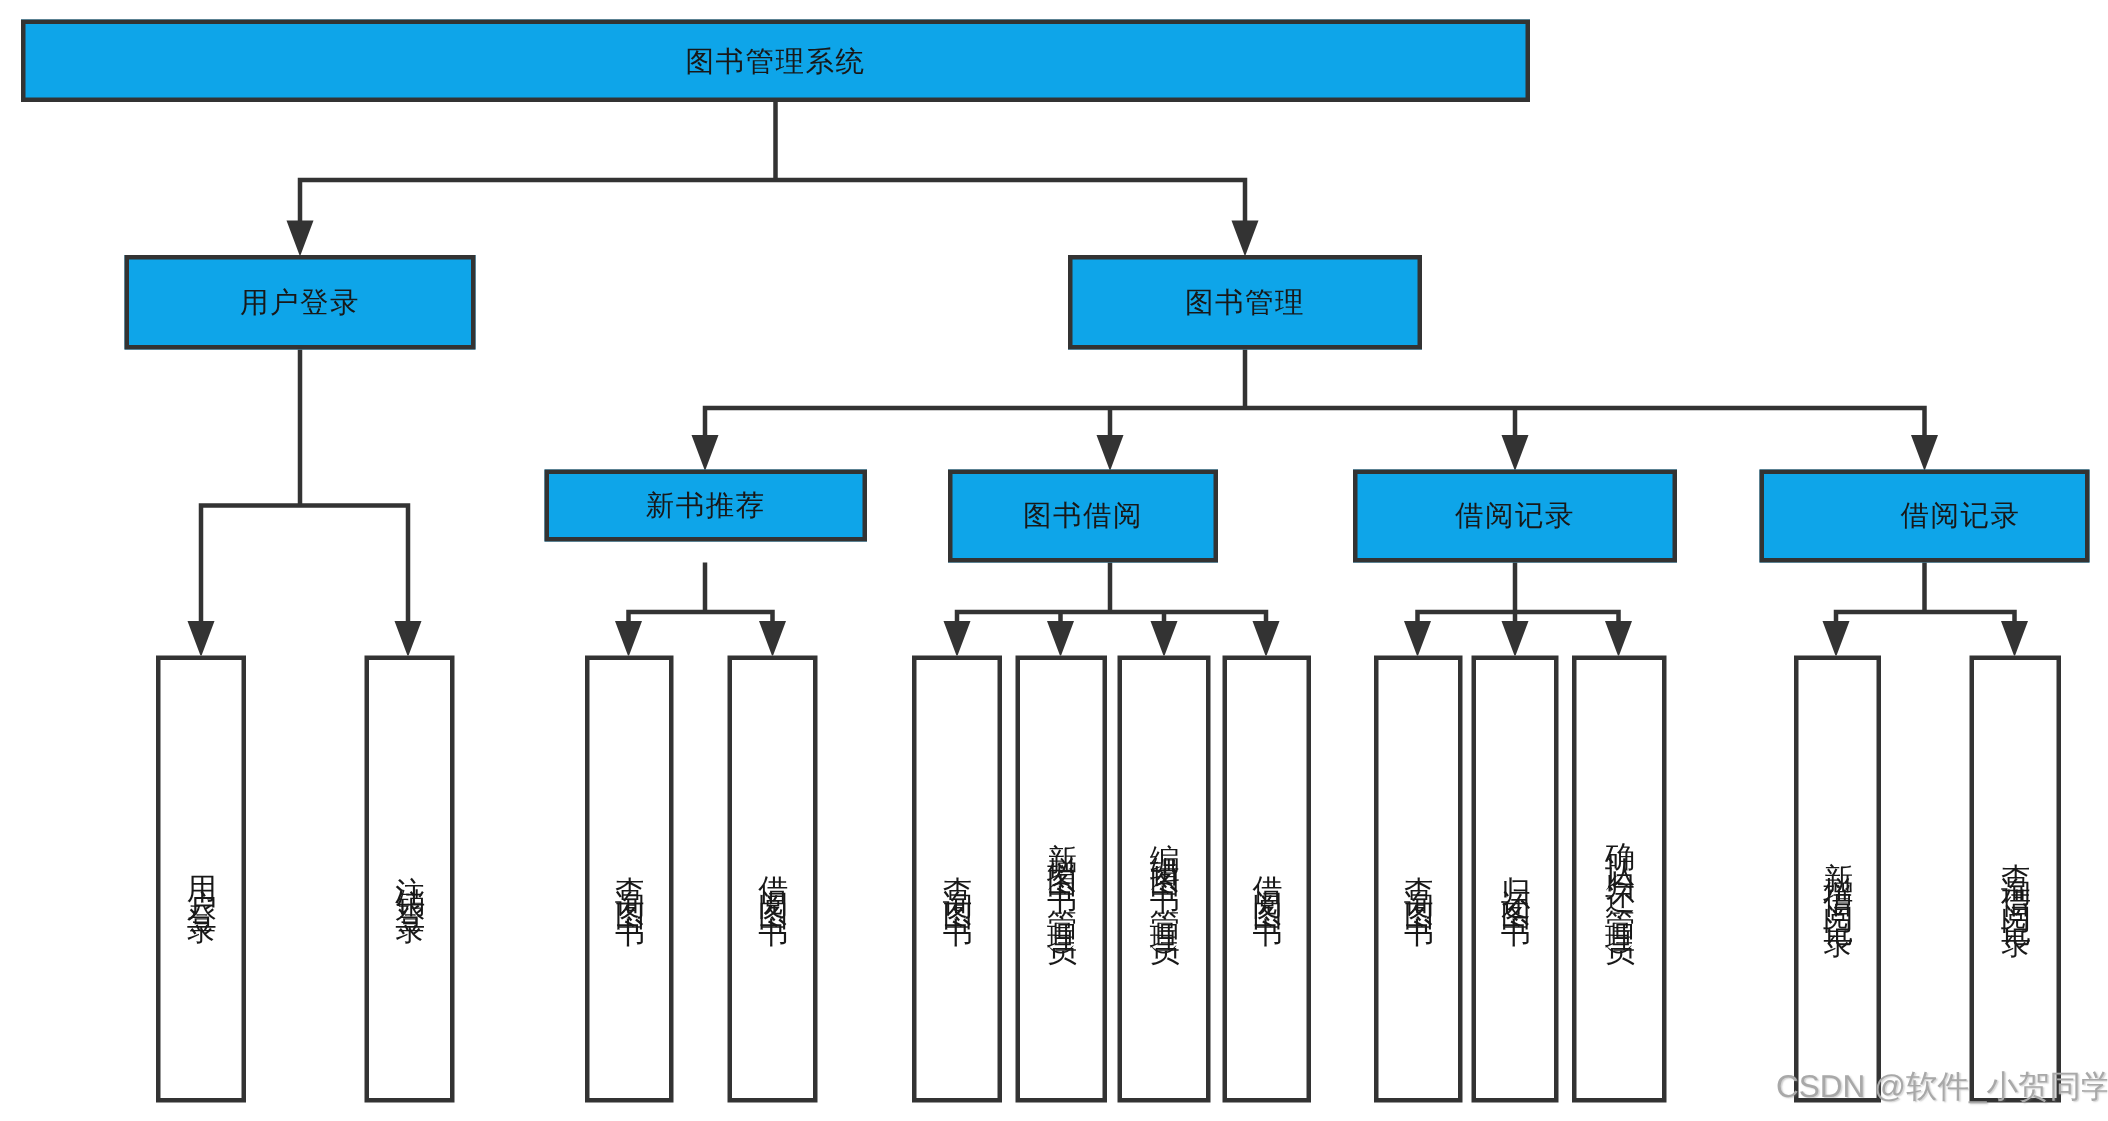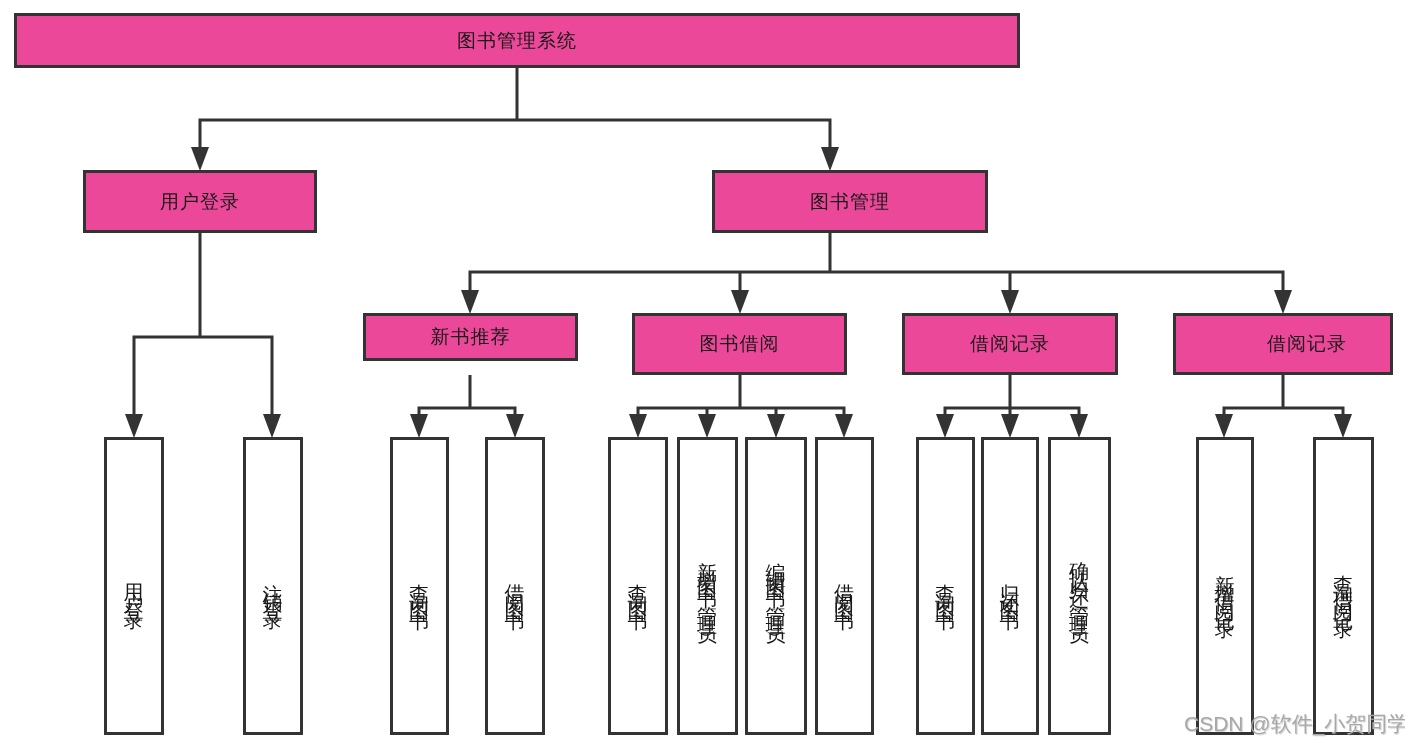--- a/index.html
+++ b/index.html
@@ -18,21 +18,21 @@
   #connectors {
     position: absolute;
     left: 0; top: 0;
     width: 1405px; height: 747px;
     pointer-events: none;
   }
   .node {
     position: absolute;
     box-sizing: border-box;
     border: 3px solid #333333;
-    background: #ec4899;
+    background: #0ea5e9;
     display: flex;
     align-items: center;
     justify-content: center;
     font-size: 19px;
     color: #181818;
     letter-spacing: 1px;
     white-space: nowrap;
   }
   .leaf {
     position: absolute;
@@ -127,28 +127,28 @@
     </g>
   </svg>
 
   <div class="node" style="left:14px; top:13px; width:1006px; height:55px;">
     <span>图书管理系统</span>
   </div>
 
   <div class="node" style="left:83px; top:170px; width:234px; height:63px;">
     <span>用户登录</span>
   </div>
-  <div class="node" style="left:712px; top:170px; width:276px; height:63px;">
+  <div class="node" style="left:712px; top:170px; width:236px; height:63px;">
     <span>图书管理</span>
   </div>
 
   <div class="node" style="left:363px; top:313px; width:215px; height:48px;">
     <span>新书推荐</span>
   </div>
-  <div class="node" style="left:632px; top:313px; width:215px; height:62px;">
+  <div class="node" style="left:632px; top:313px; width:180px; height:62px;">
     <span>图书借阅</span>
   </div>
   <div class="node" style="left:902px; top:313px; width:216px; height:62px;">
     <span>借阅记录</span>
   </div>
   <div class="node" style="left:1173px; top:313px; width:220px; height:62px;padding-left:48px;">
     <span>借阅记录</span>
   </div>
 
   <div class="leaf" style="left:104px; width:60px;">

